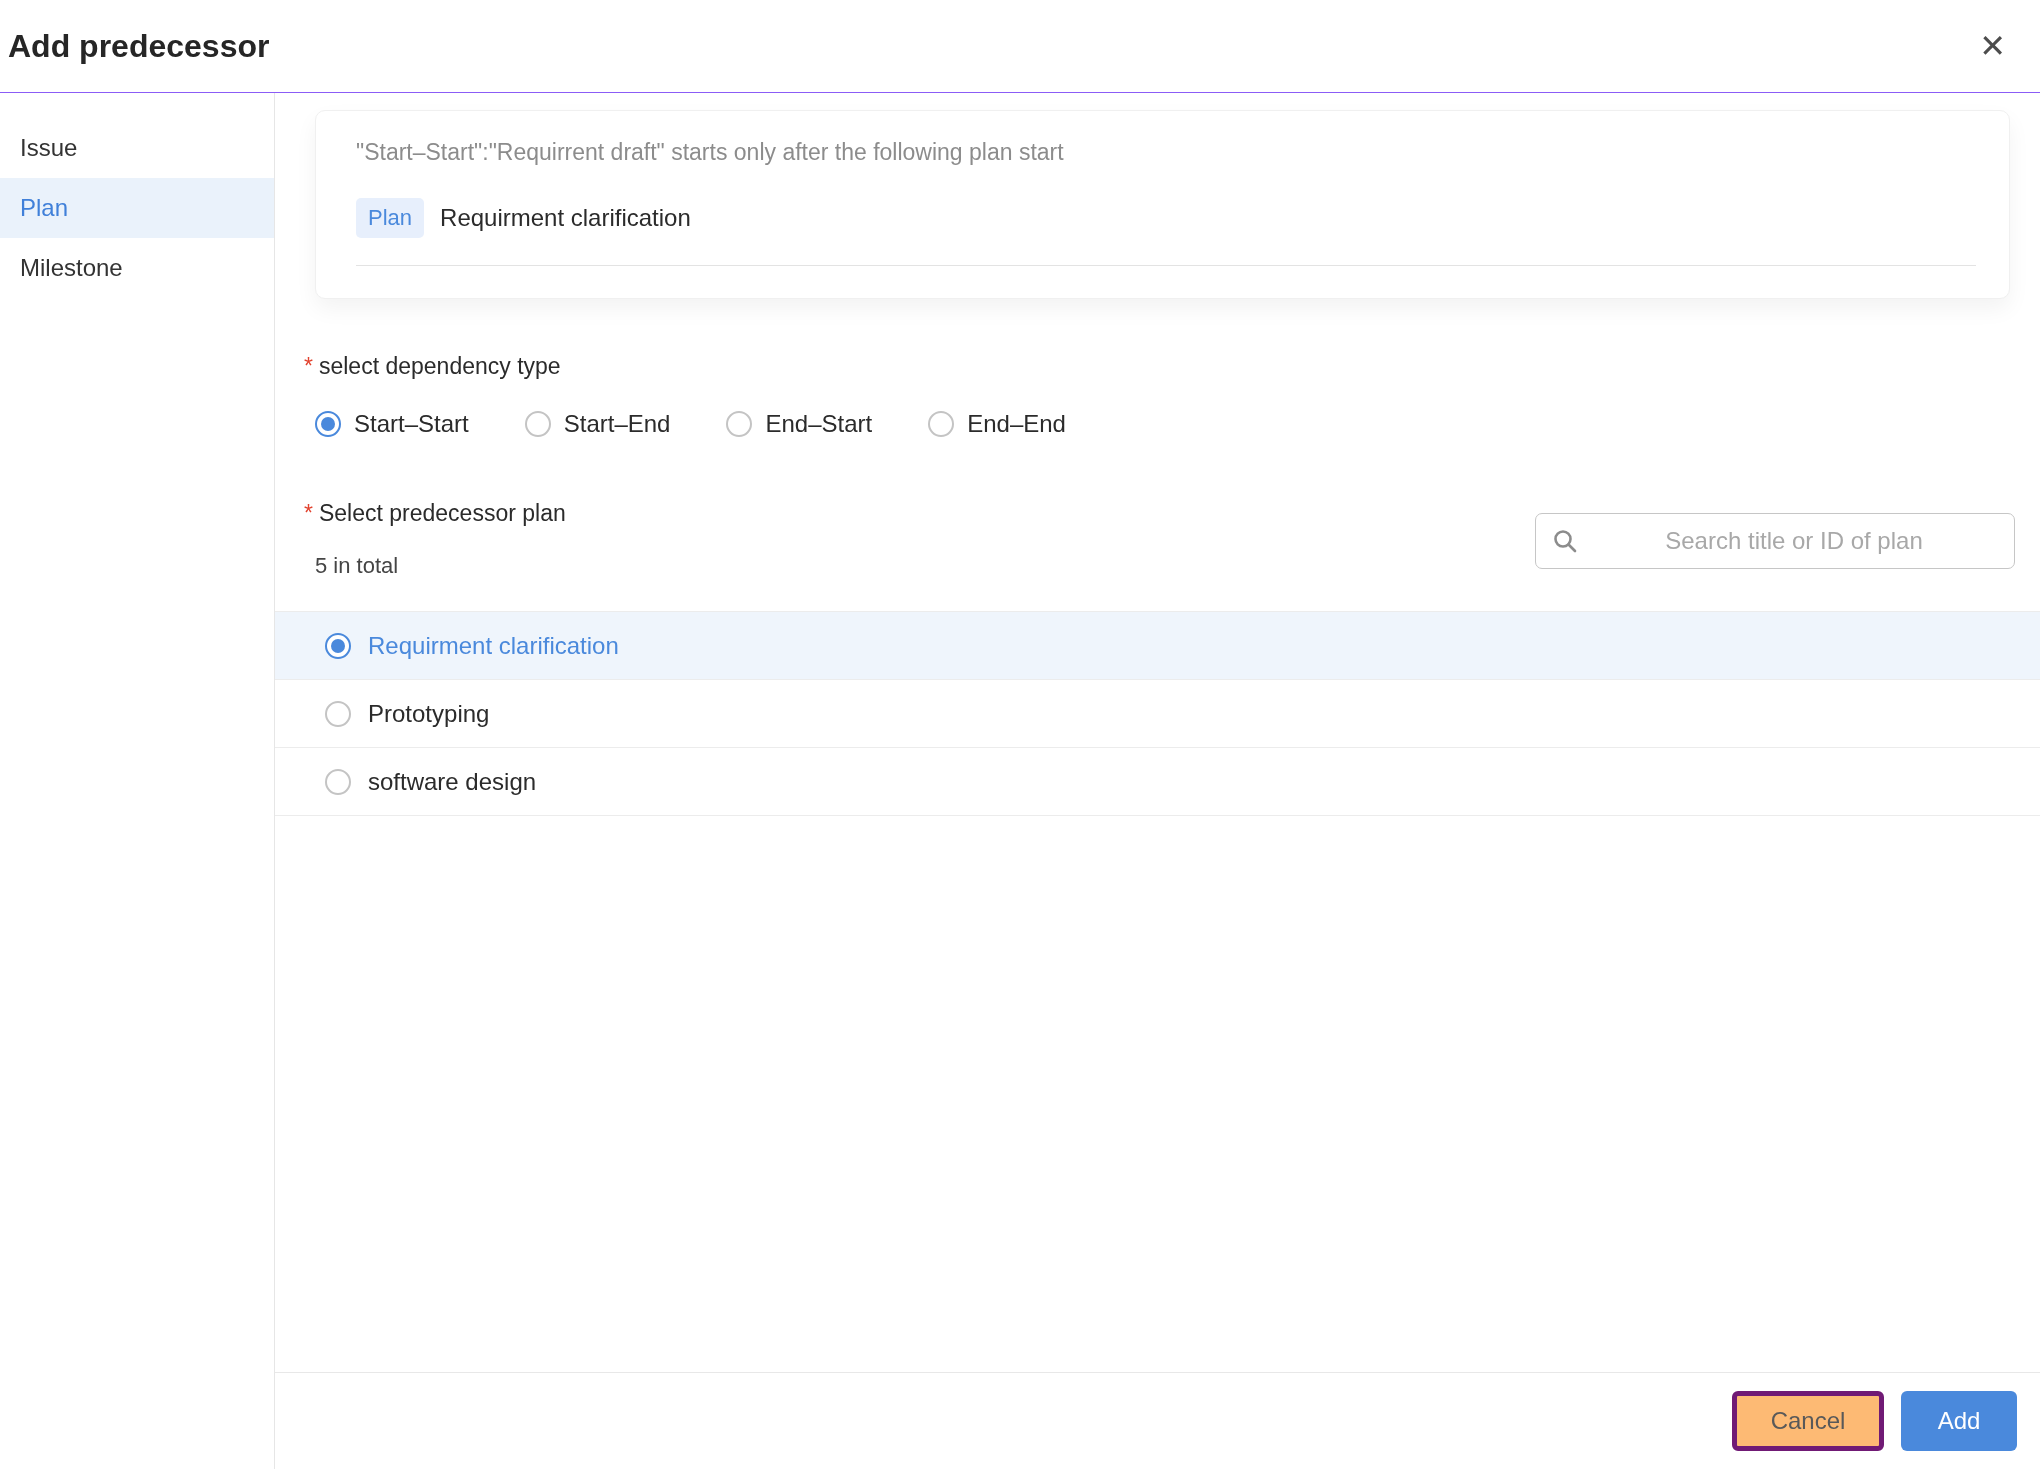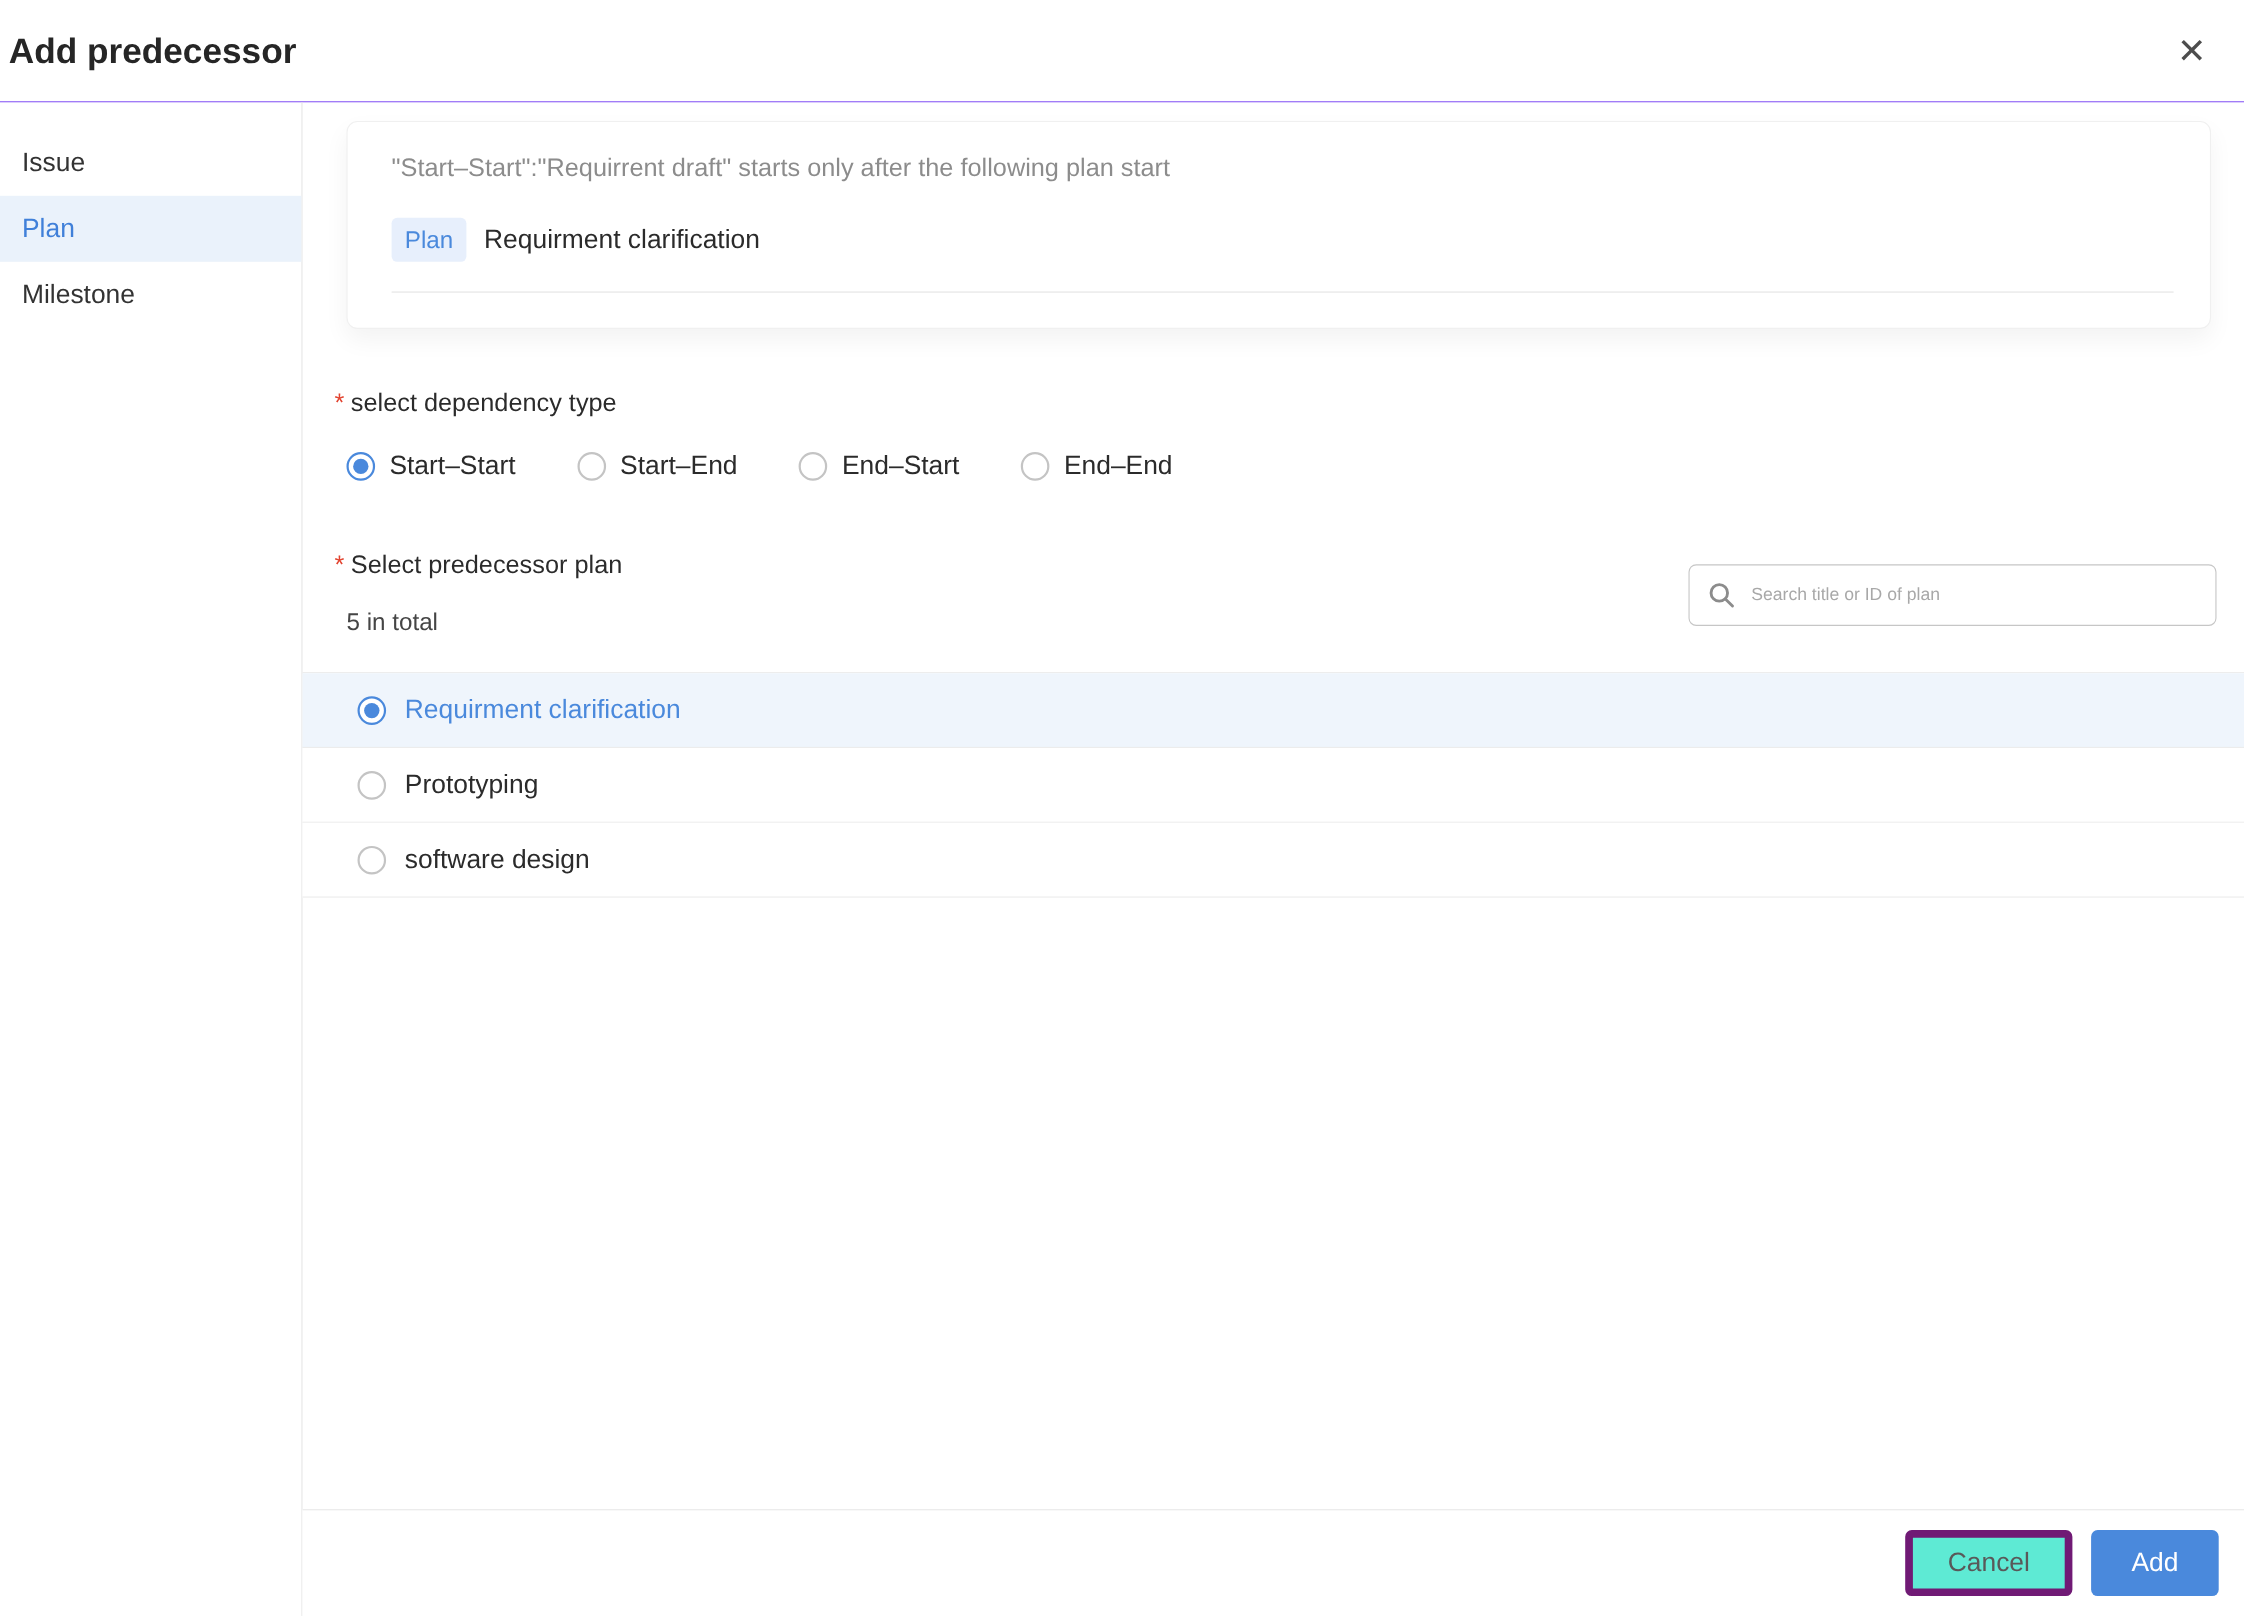--- a/index.html
+++ b/index.html
@@ -68,22 +68,22 @@
     margin:62px 25px 0 29px;display:flex;justify-content:space-between;align-items:flex-start;
   }
   .total-text{margin:26px 0 0 11px;font-size:22px;color:#454545;font-weight:400;}
   .search-box{
     width:480px;height:56px;box-sizing:border-box;margin-top:13px;
     border:1px solid #c6c6c6;border-radius:7px;background:#fff;
     display:flex;align-items:center;padding:0 16px;
   }
   .search-box svg{flex-shrink:0;margin-right:12px;}
   .search-input{
-    border:none;outline:none;flex:1;font-size:16px;color:#333;background:transparent;
-    font-family:inherit;min-width:0;
+    border:none;outline:none;flex:1;font-size:24px;color:#333;background:transparent;
+    font-family:inherit;min-width:0;text-align:center;
   }
   .search-input::placeholder{color:#a8a8a8;}
   
   .plan-list{margin-top:32px;border-top:1px solid #ececec;}
   .plan-row{
     height:68px;box-sizing:border-box;display:flex;align-items:center;
     padding-left:50px;border-bottom:1px solid #ececec;
     font-size:24px;color:#2b2b2b;cursor:pointer;background:#ffffff;
   }
   .plan-row .radio{margin-right:17px;}
@@ -92,21 +92,21 @@
   .footer{
     position:absolute;left:0;right:0;bottom:0;height:97px;box-sizing:border-box;
     border-top:1px solid #e8e8e8;background:#fff;
     display:flex;align-items:center;justify-content:flex-end;
     padding-right:23px;gap:17px;
   }
   .btn{
     height:60px;border-radius:6px;font-size:24px;font-family:inherit;cursor:pointer;
     display:inline-flex;align-items:center;justify-content:center;
   }
-  .btn-cancel{width:152px;background:#5eead4;border:7px solid #701a75;color:#595959;}
+  .btn-cancel{width:152px;background:#fdba74;border:5px solid #701a75;color:#595959;}
   .btn-add{width:116px;background:#4a89dc;border:none;color:#ffffff;}
 </style>
 </head>
 <body>
 
 <div class="header">
   <div class="dialog-title">Add predecessor</div>
   <button class="close-btn">✕</button>
 </div>
 

